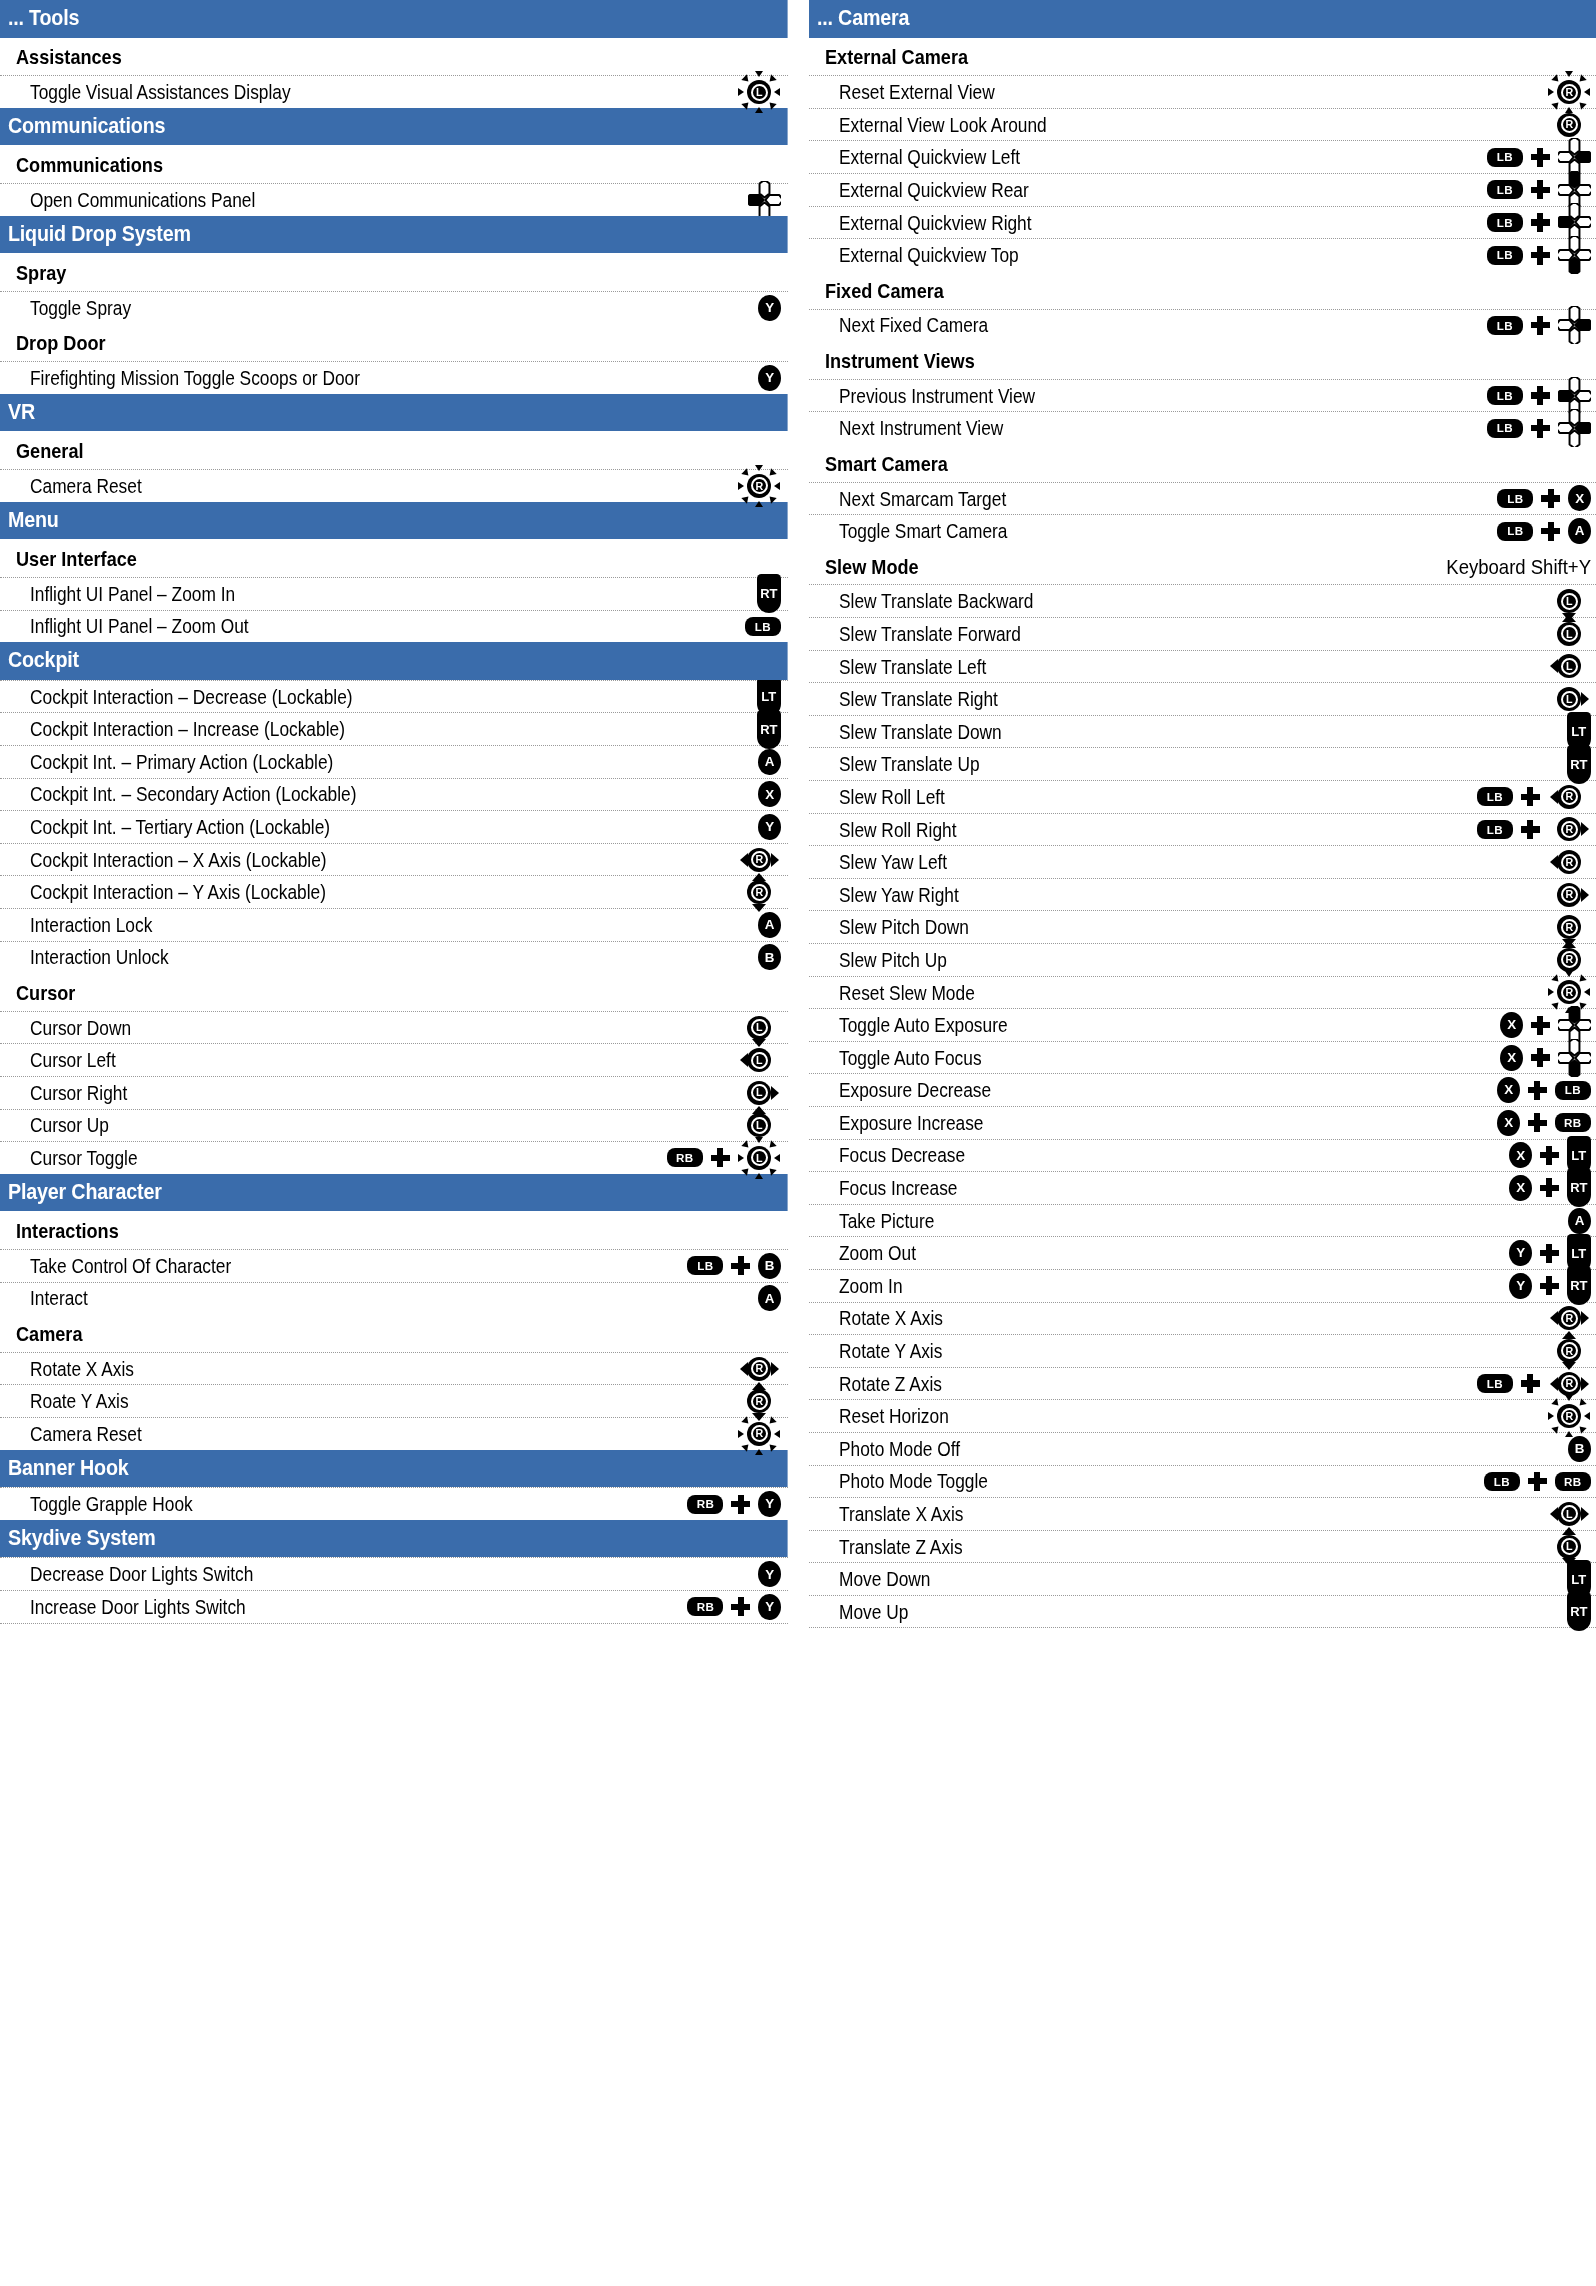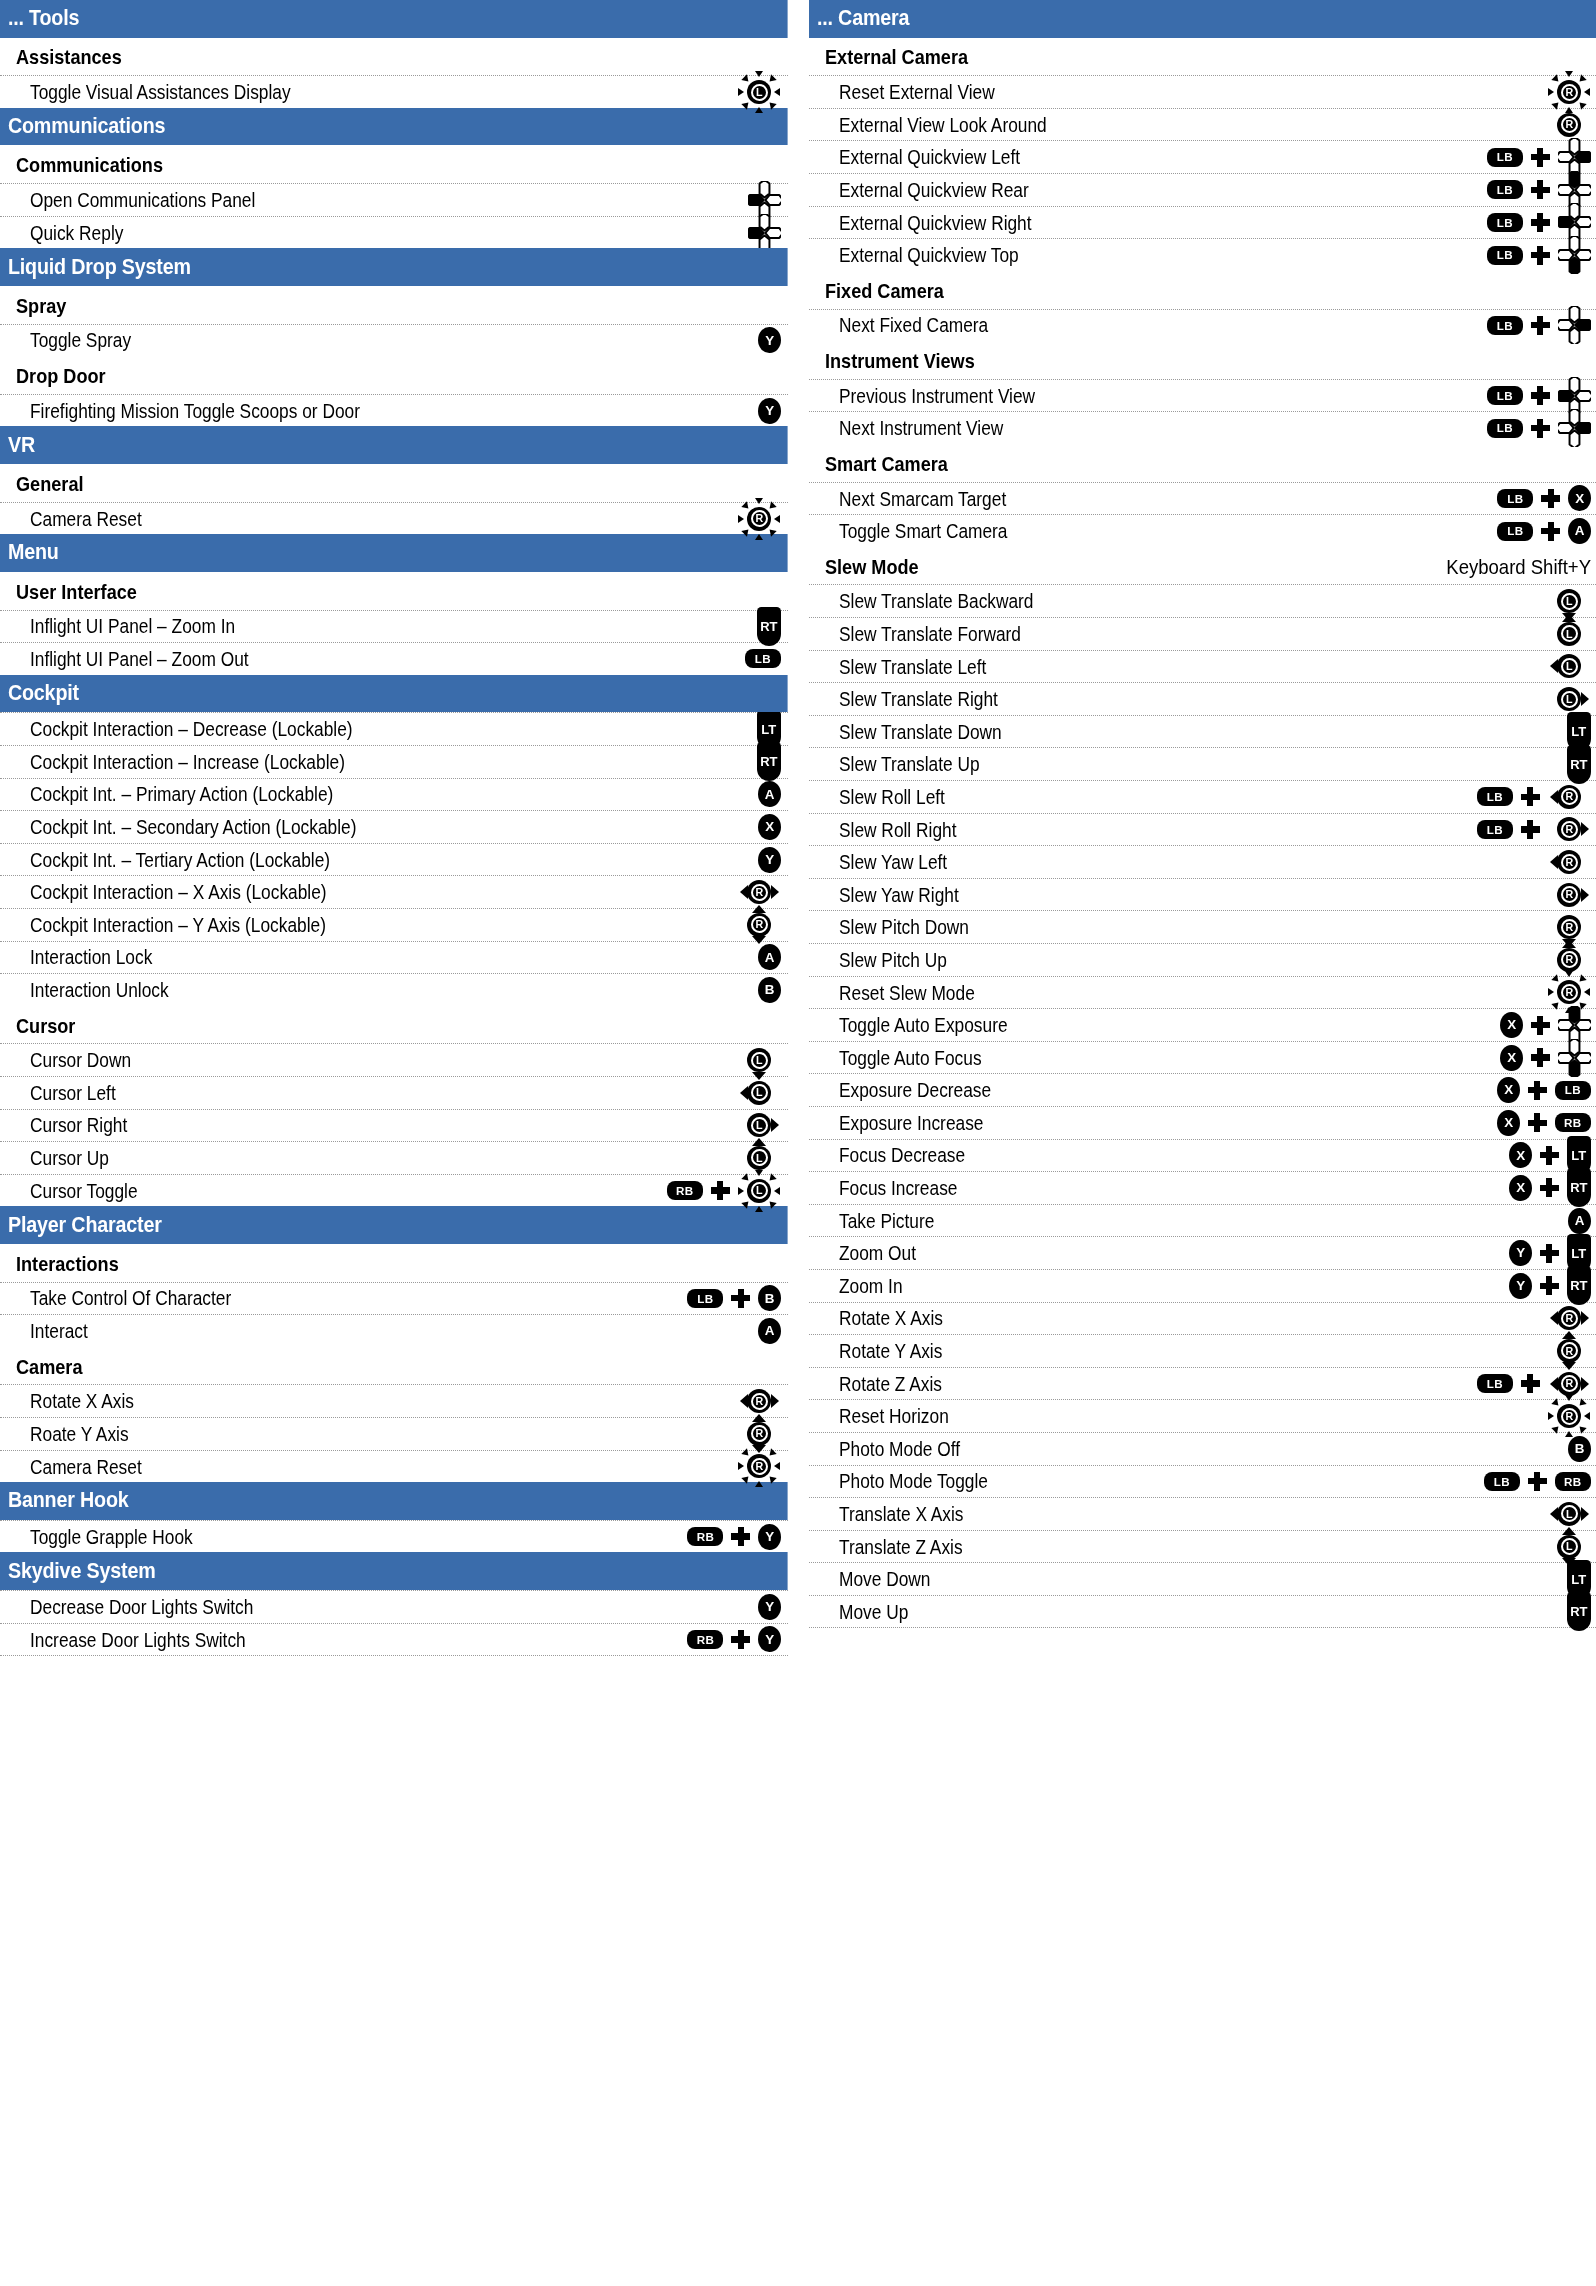--- a/index.html
+++ b/index.html
@@ -238,33 +238,20 @@
           <div class="dpad">
             <svg viewBox="0 0 40 46">
               <path d="M14,3 L20,-1.5 L26,3 L26,15 L20,20 L14,15 Z" fill="#ffffff" stroke="#000" stroke-width="2.4" stroke-linejoin="round"></path>
               <path d="M14,31 L20,26 L26,31 L26,43 L20,47.5 L14,43 Z" fill="#ffffff" stroke="#000" stroke-width="2.4" stroke-linejoin="round"></path>
               <path d="M2,17 L-2.5,23 L2,29 L14,29 L19,23 L14,17 Z" fill="#000" stroke="#000" stroke-width="2.4" stroke-linejoin="round"></path>
               <path d="M26,17 L21,23 L26,29 L38,29 L42.5,23 L38,17 Z" fill="#ffffff" stroke="#000" stroke-width="2.4" stroke-linejoin="round"></path>
             </svg>
           </div>
         </div>
       </div>
-      <div class="row">
-        <div class="row-label">Quick Reply</div>
-        <div class="row-binding">
-          <div class="dpad">
-            <svg viewBox="0 0 40 46">
-              <path d="M14,3 L20,-1.5 L26,3 L26,15 L20,20 L14,15 Z" fill="#ffffff" stroke="#000" stroke-width="2.4" stroke-linejoin="round"></path>
-              <path d="M14,31 L20,26 L26,31 L26,43 L20,47.5 L14,43 Z" fill="#ffffff" stroke="#000" stroke-width="2.4" stroke-linejoin="round"></path>
-              <path d="M2,17 L-2.5,23 L2,29 L14,29 L19,23 L14,17 Z" fill="#000" stroke="#000" stroke-width="2.4" stroke-linejoin="round"></path>
-              <path d="M26,17 L21,23 L26,29 L38,29 L42.5,23 L38,17 Z" fill="#ffffff" stroke="#000" stroke-width="2.4" stroke-linejoin="round"></path>
-            </svg>
-          </div>
-        </div>
-      </div>
       <div class="grp-header"><span>Liquid Drop System</span></div>
       <div class="sub-header">
         <span class="sh-label">Spray</span>
       </div>
       <div class="row">
         <div class="row-label">Toggle Spray</div>
         <div class="row-binding">
           <div class="face-btn">Y</div>
         </div>
       </div>

